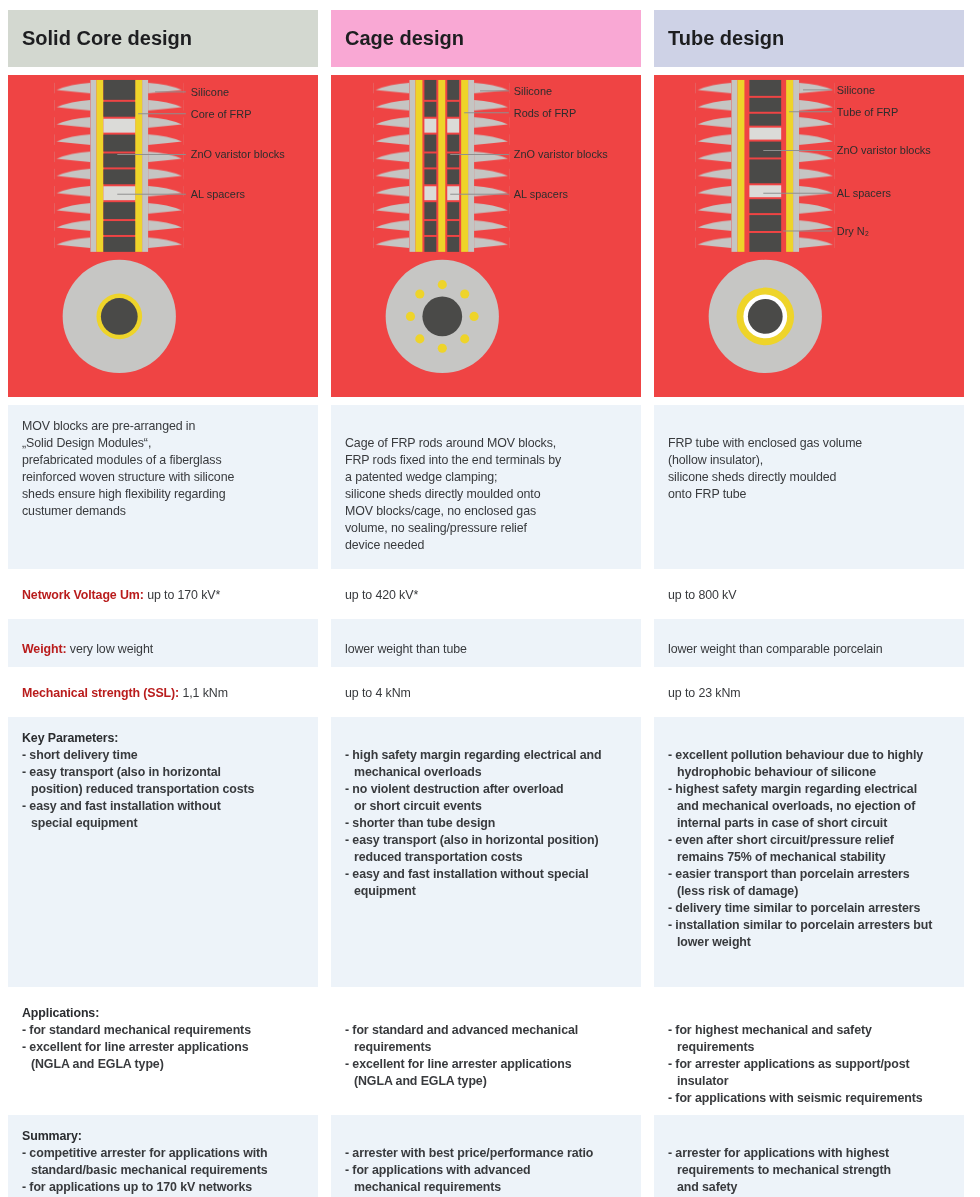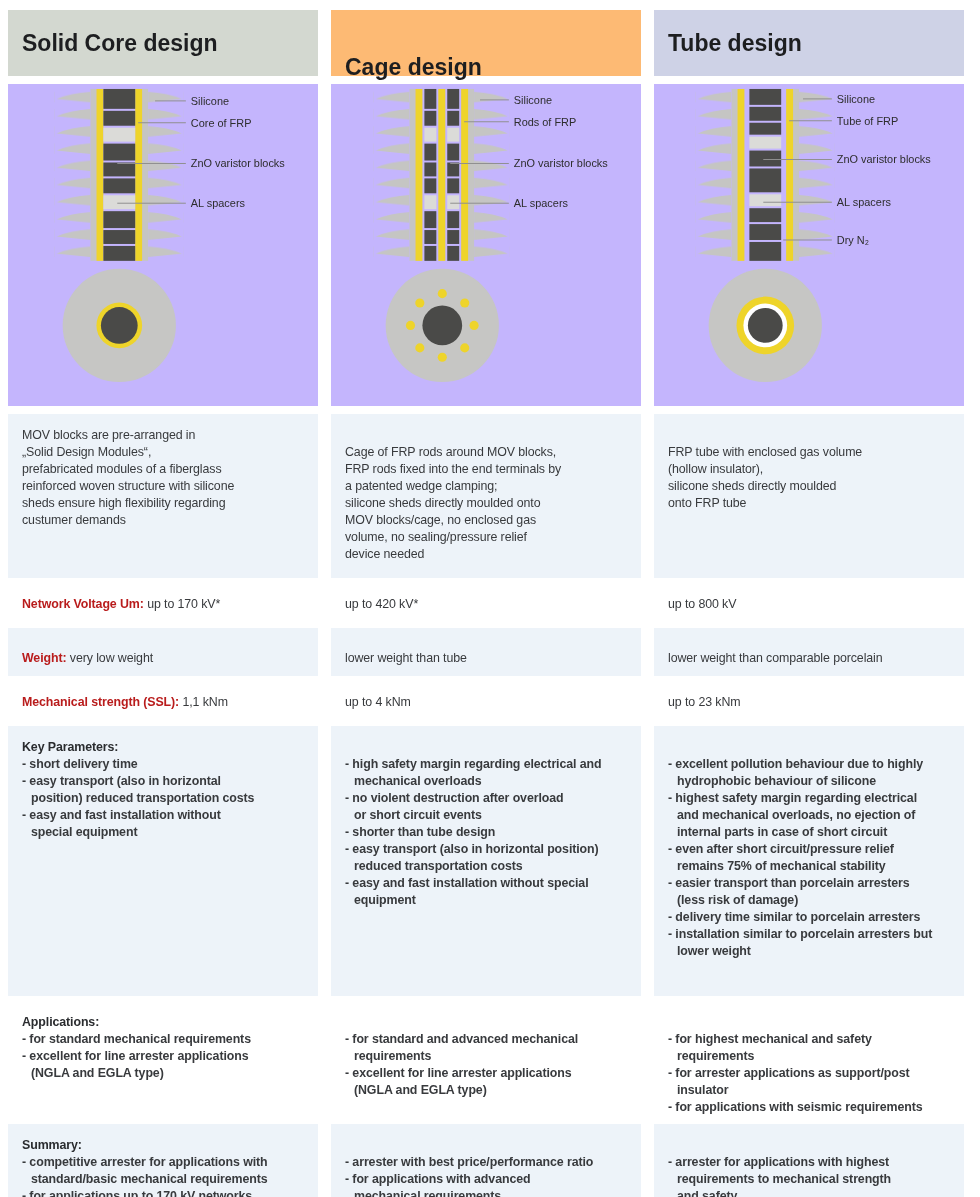--- a/index.html
+++ b/index.html
@@ -1,26 +1,26 @@
 <!DOCTYPE html>
 <html><head>
 <meta charset="utf-8">
 <style>
   html,body{margin:0;padding:0;background:#fff;}
   body{width:980px;height:1197px;overflow:hidden;
        font-family:"Liberation Sans",sans-serif;color:#383a3d;
        font-size:12.4px;line-height:17px;letter-spacing:-0.1px;}
   .grid{display:grid;grid-template-columns:repeat(3,1fr);
         column-gap:13px;row-gap:8px;padding:10px 16px 0 8px;}
-  .c-hdr{height:66px;display:flex;align-items:center;padding:0 14px;
-         font-size:23px;font-weight:700;color:#1d1e20;letter-spacing:0;}
+  .c-hdr{height:57px;display:flex;align-items:center;padding:0 14px;
+         font-size:20px;font-weight:700;color:#1d1e20;letter-spacing:0;}
   .hdr0{background:#d3d8d0;}
-  .hdr1{background:#fdba74;align-items:flex-end;}
+  .hdr1{background:#f9a8d4;}
   .hdr2{background:#ced2e6;}
-  .c-diag{height:322px;background:#c4b5fd;}
+  .c-diag{height:322px;background:#ef4444;}
   .diag{width:100%;display:block;}
   .diag text{font-family:"Liberation Sans",sans-serif;font-size:11px;fill:#2d2d2d;letter-spacing:0;}
   .diag line{stroke:#8f8f8f;stroke-width:1;}
   .c-box{background:#edf3f9;padding:13px 14px;}
   .c-white{background:#fff;padding:10px 14px 0 14px;}
   .desc{min-height:138px;}
   .spec-w{min-height:24px;}
   .spec-b{min-height:10px;padding-top:22px;padding-bottom:9px;}
   .kp{min-height:244px;}
   .apps{min-height:86px;}

